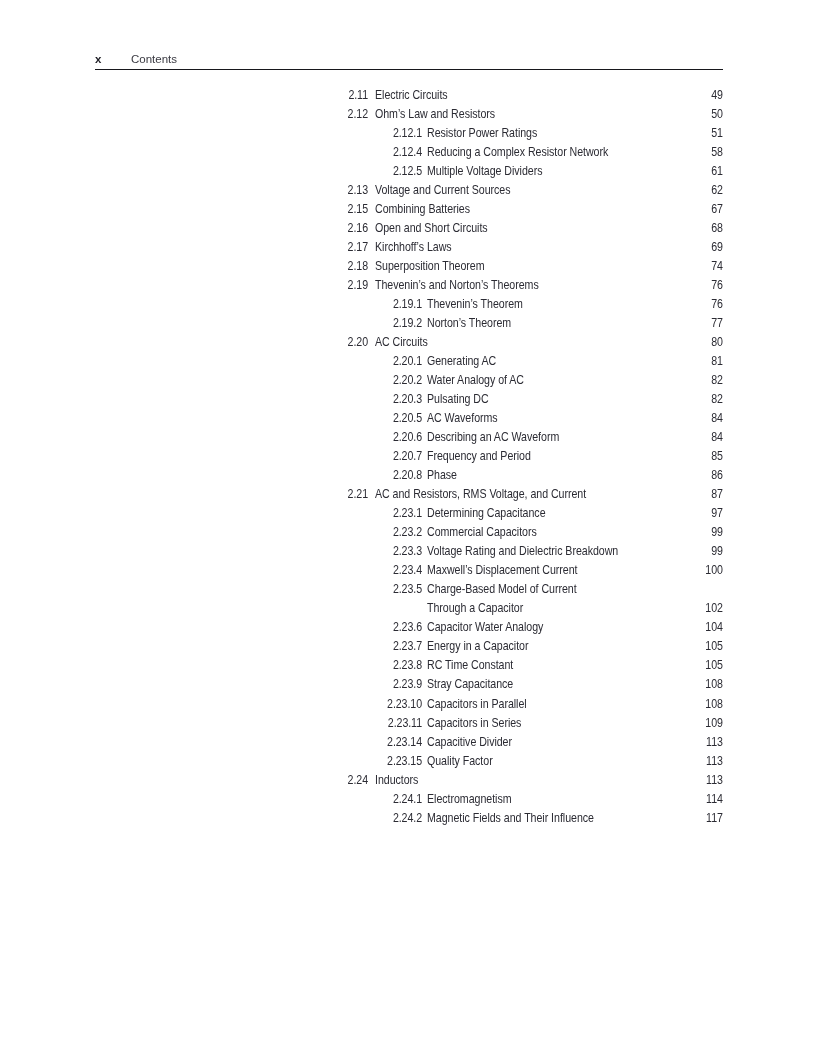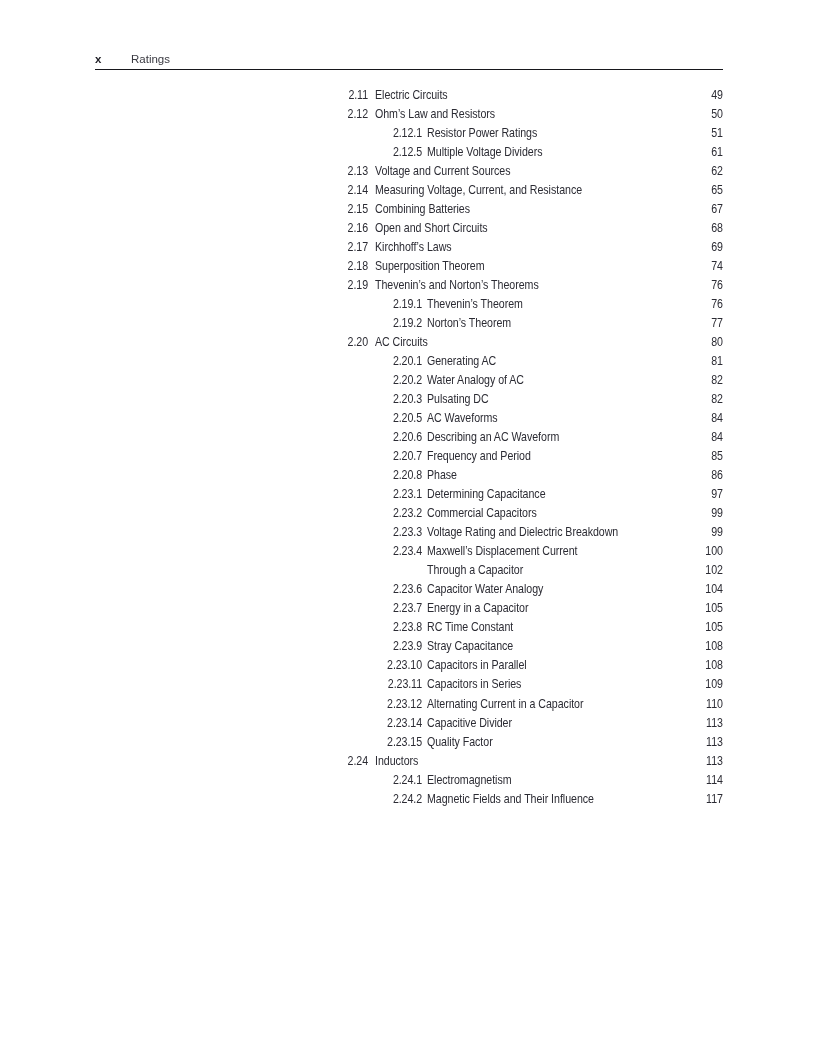--- a/index.html
+++ b/index.html
@@ -125,56 +125,56 @@
   
   .cont > .title { left: 94px; }
 </style>
 </head>
 <body>
 
 <div class="page">
 
   <div class="running-head">
     <span class="folio">x</span>
-    <span class="head-label">Ratings</span>
+    <span class="head-label">Contents</span>
     <div class="head-rule"></div>
   </div>
 
   <div class="toc" id="toc-list">
       <div class="toc-row lvl1">
         <span class="num">2.11</span>
         <span class="title">Electric Circuits</span>
         <span class="page-no">49</span>
       </div>
       <div class="toc-row lvl1">
         <span class="num">2.12</span>
         <span class="title">Ohm’s Law and Resistors</span>
         <span class="page-no">50</span>
       </div>
       <div class="toc-row lvl2">
         <span class="num">2.12.1</span>
         <span class="title">Resistor Power Ratings</span>
         <span class="page-no">51</span>
       </div>
       <div class="toc-row lvl2">
+        <span class="num">2.12.4</span>
+        <span class="title">Reducing a Complex Resistor Network</span>
+        <span class="page-no">58</span>
+      </div>
+      <div class="toc-row lvl2">
         <span class="num">2.12.5</span>
         <span class="title">Multiple Voltage Dividers</span>
         <span class="page-no">61</span>
       </div>
       <div class="toc-row lvl1">
         <span class="num">2.13</span>
         <span class="title">Voltage and Current Sources</span>
         <span class="page-no">62</span>
       </div>
       <div class="toc-row lvl1">
-        <span class="num">2.14</span>
-        <span class="title">Measuring Voltage, Current, and Resistance</span>
-        <span class="page-no">65</span>
-      </div>
-      <div class="toc-row lvl1">
         <span class="num">2.15</span>
         <span class="title">Combining Batteries</span>
         <span class="page-no">67</span>
       </div>
       <div class="toc-row lvl1">
         <span class="num">2.16</span>
         <span class="title">Open and Short Circuits</span>
         <span class="page-no">68</span>
       </div>
       <div class="toc-row lvl1">
@@ -235,40 +235,49 @@
       <div class="toc-row lvl2">
         <span class="num">2.20.7</span>
         <span class="title">Frequency and Period</span>
         <span class="page-no">85</span>
       </div>
       <div class="toc-row lvl2">
         <span class="num">2.20.8</span>
         <span class="title">Phase</span>
         <span class="page-no">86</span>
       </div>
+      <div class="toc-row lvl1">
+        <span class="num">2.21</span>
+        <span class="title">AC and Resistors, RMS Voltage, and Current</span>
+        <span class="page-no">87</span>
+      </div>
       <div class="toc-row lvl2">
         <span class="num">2.23.1</span>
         <span class="title">Determining Capacitance</span>
         <span class="page-no">97</span>
       </div>
       <div class="toc-row lvl2">
         <span class="num">2.23.2</span>
         <span class="title">Commercial Capacitors</span>
         <span class="page-no">99</span>
       </div>
       <div class="toc-row lvl2">
         <span class="num">2.23.3</span>
         <span class="title">Voltage Rating and Dielectric Breakdown</span>
         <span class="page-no">99</span>
       </div>
       <div class="toc-row lvl2">
         <span class="num">2.23.4</span>
         <span class="title">Maxwell’s Displacement Current</span>
         <span class="page-no">100</span>
       </div>
+      <div class="toc-row lvl2">
+        <span class="num">2.23.5</span>
+        <span class="title">Charge-Based Model of Current</span>
+      </div>
       <div class="toc-row cont">
         <span class="title">Through a Capacitor</span>
         <span class="page-no">102</span>
       </div>
       <div class="toc-row lvl2">
         <span class="num">2.23.6</span>
         <span class="title">Capacitor Water Analogy</span>
         <span class="page-no">104</span>
       </div>
       <div class="toc-row lvl2">
@@ -290,25 +299,20 @@
         <span class="num">2.23.10</span>
         <span class="title">Capacitors in Parallel</span>
         <span class="page-no">108</span>
       </div>
       <div class="toc-row lvl2">
         <span class="num">2.23.11</span>
         <span class="title">Capacitors in Series</span>
         <span class="page-no">109</span>
       </div>
       <div class="toc-row lvl2">
-        <span class="num">2.23.12</span>
-        <span class="title">Alternating Current in a Capacitor</span>
-        <span class="page-no">110</span>
-      </div>
-      <div class="toc-row lvl2">
         <span class="num">2.23.14</span>
         <span class="title">Capacitive Divider</span>
         <span class="page-no">113</span>
       </div>
       <div class="toc-row lvl2">
         <span class="num">2.23.15</span>
         <span class="title">Quality Factor</span>
         <span class="page-no">113</span>
       </div>
       <div class="toc-row lvl1">

